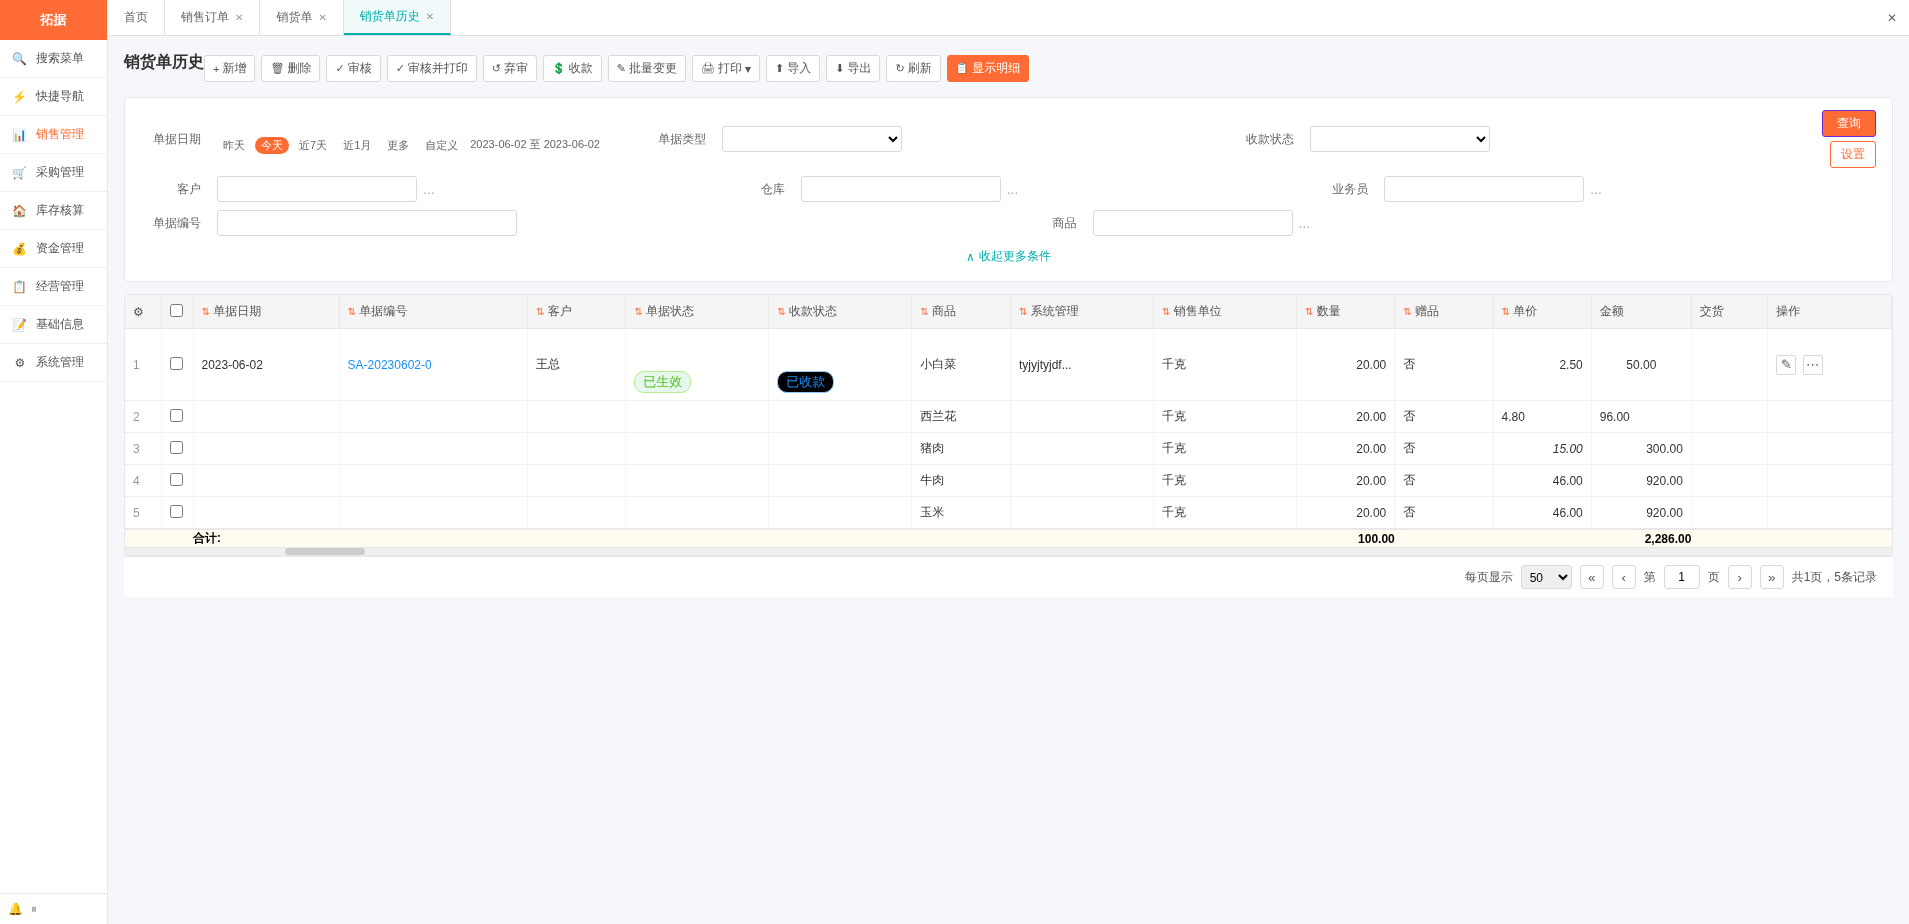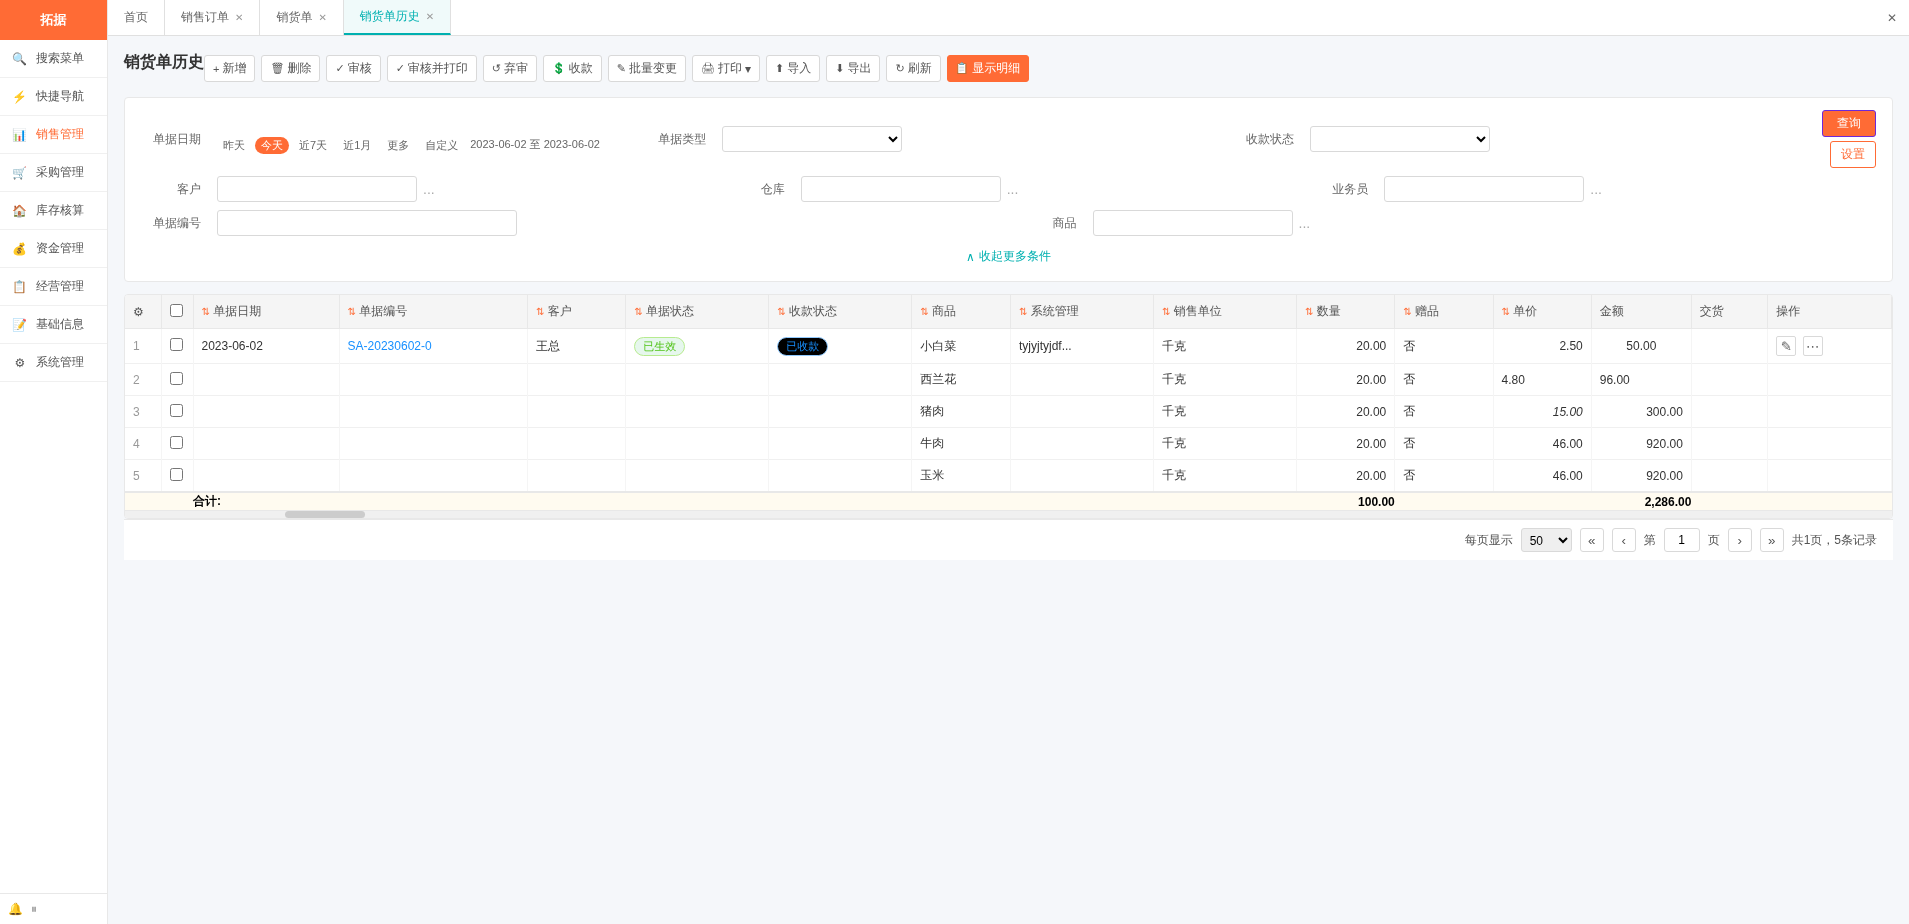--- a/index.html
+++ b/index.html
@@ -200,21 +200,22 @@
     tbody td {
       padding: 7px 8px;
       color: #333;
       border-right: 1px solid #f5f5f5;
       white-space: nowrap;
     }
     .badge {
       display: inline-block;
       padding: 1px 8px;
       border-radius: 10px;
-      font-size: 11px;
+      font-size: 13px;
+      margin-top: 35px;
     }
     .badge-green { background: #e6f7ed; color: #52c41a; border: 1px solid #b7eb8f; }
     .badge-blue { background: #000000; color: #1890ff; border: 1px solid #91caff; }
     .row-num { color: #999; }
     .link-text { color: #1890ff; cursor: pointer; text-decoration: none; }
     .action-btn {
       display: inline-flex;
       align-items: center;
       justify-content: center;
       width: 20px;

